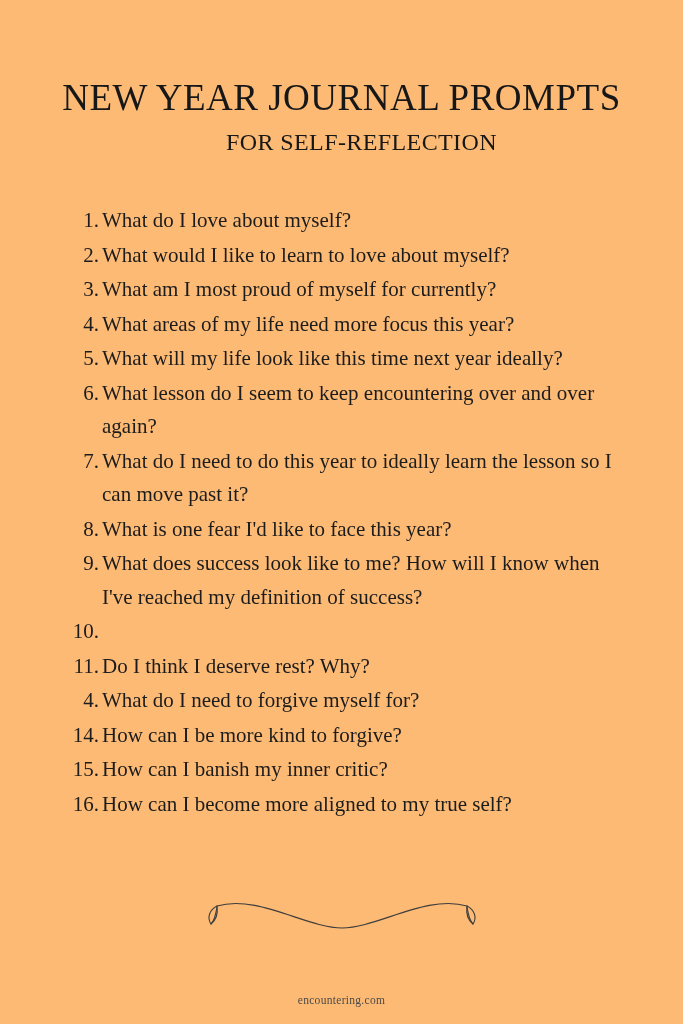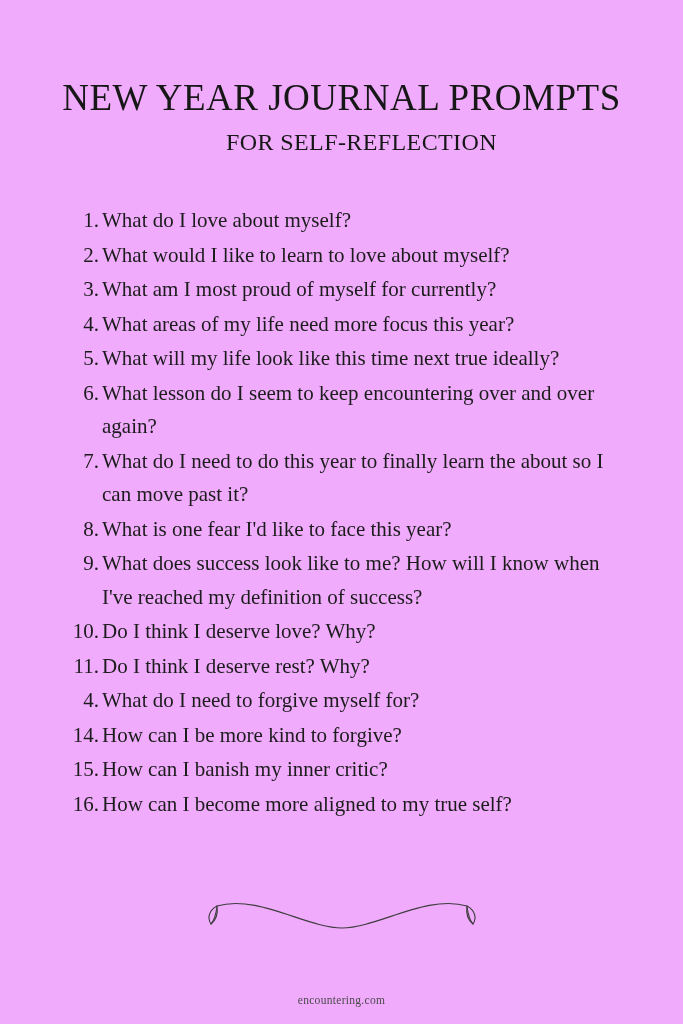--- a/index.html
+++ b/index.html
@@ -12,21 +12,21 @@
     background: #fdf6f2;
     font-family: "Liberation Serif", serif;
     color: #1c1c1c;
     overflow: hidden;
   }
   .page {
     position: relative;
     width: 683px;
     height: 1024px;
     box-sizing: border-box;
-    background: #f0abfc;
+    background: #fdba74;
   }
   .header {
     padding-top: 78px;
     text-align: center;
   }
   .title {
     font-family: "Liberation Serif", serif;
     font-size: 37px;
     letter-spacing: 0.5px;
     font-weight: 400;
@@ -119,41 +119,40 @@
     <li class="prompt-row">
       <span class="prompt-num">3.</span>
       <span class="prompt-text">What am I most proud of myself for currently?</span>
     </li>
     <li class="prompt-row">
       <span class="prompt-num">4.</span>
       <span class="prompt-text">What areas of my life need more focus this year?</span>
     </li>
     <li class="prompt-row">
       <span class="prompt-num">5.</span>
-      <span class="prompt-text">What will my life look like this time next true ideally?</span>
+      <span class="prompt-text">What will my life look like this time next year ideally?</span>
     </li>
     <li class="prompt-row">
       <span class="prompt-num">6.</span>
       <span class="prompt-text">What lesson do I seem to keep encountering over and over again?</span>
     </li>
     <li class="prompt-row">
       <span class="prompt-num">7.</span>
-      <span class="prompt-text">What do I need to do this year to finally learn the about so I can move past it?</span>
+      <span class="prompt-text">What do I need to do this year to ideally learn the lesson so I can move past it?</span>
     </li>
     <li class="prompt-row">
       <span class="prompt-num">8.</span>
       <span class="prompt-text">What is one fear I'd like to face this year?</span>
     </li>
     <li class="prompt-row">
       <span class="prompt-num">9.</span>
       <span class="prompt-text">What does success look like to me? How will I know when I've reached my definition of success?</span>
     </li>
     <li class="prompt-row">
       <span class="prompt-num">10.</span>
-      <span class="prompt-text">Do I think I deserve love? Why?</span>
     </li>
     <li class="prompt-row">
       <span class="prompt-num">11.</span>
       <span class="prompt-text">Do I think I deserve rest? Why?</span>
     </li>
     <li class="prompt-row">
       <span class="prompt-num">4.</span>
       <span class="prompt-text">What do I need to forgive myself for?</span>
     </li>
     <li class="prompt-row">

